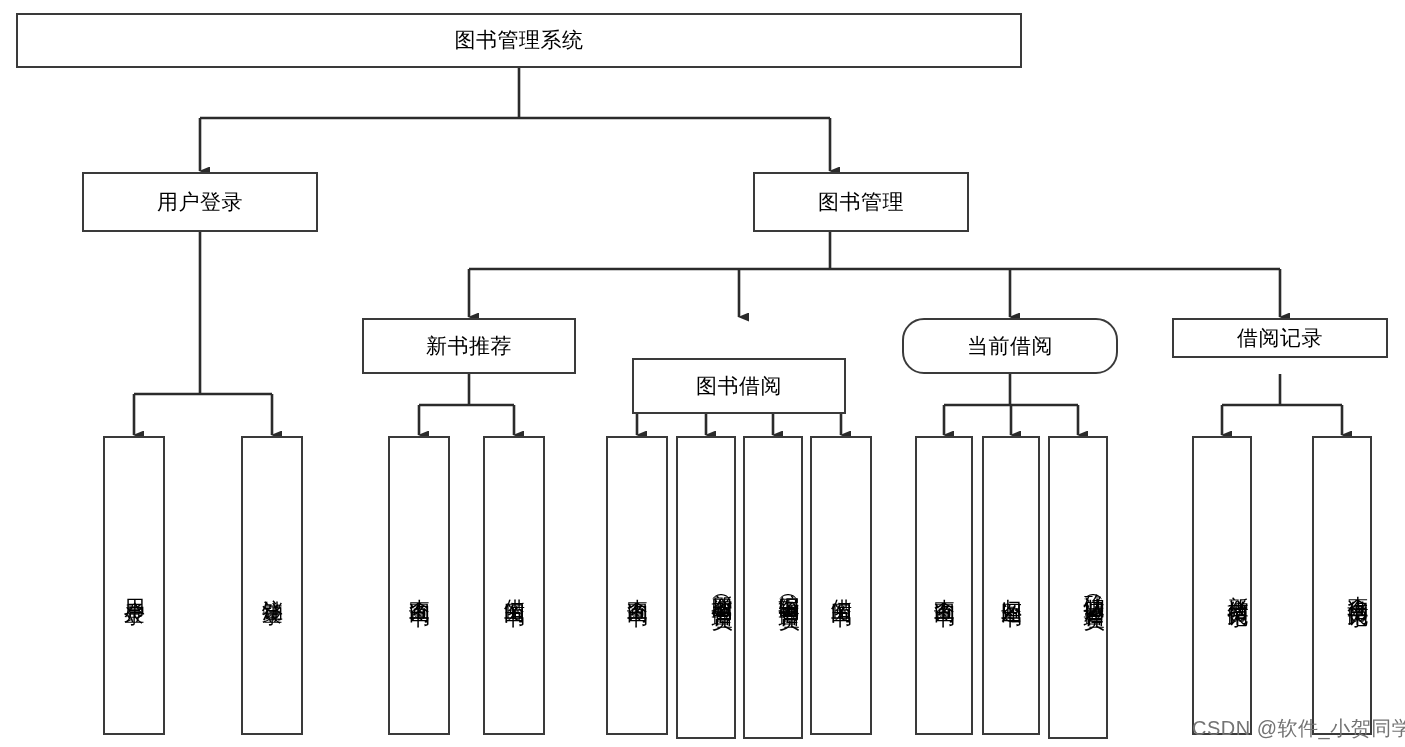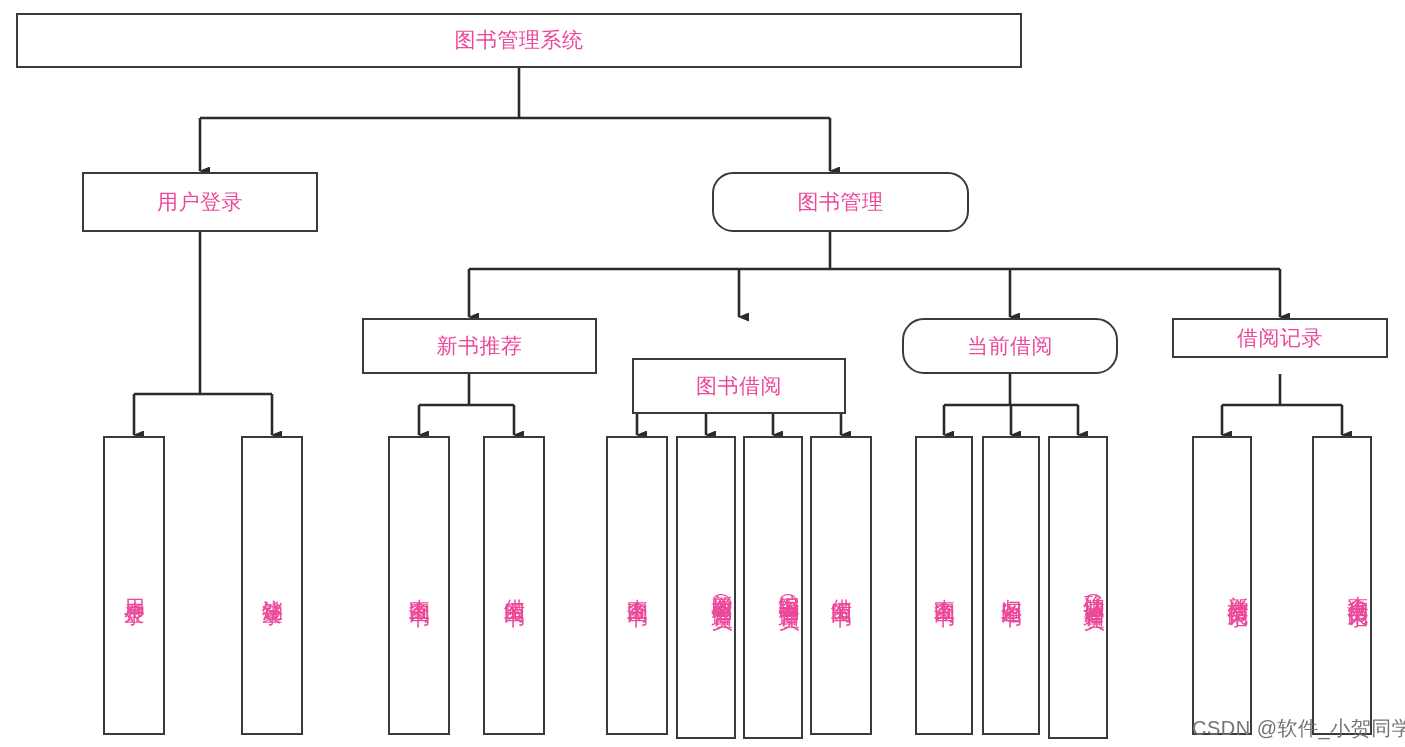--- a/index.html
+++ b/index.html
@@ -22,21 +22,21 @@
     top: 0;
     width: 1405px;
     height: 747px;
     pointer-events: none;
   }
   .node {
     position: absolute;
     box-sizing: border-box;
     border: 2.5px solid #3a3a3a;
     background: #ffffff;
-    color: #ec4899;
+    color: #000000;
     display: flex;
     align-items: center;
     justify-content: center;
     text-align: center;
     line-height: 1.18;
   }
   .node.h {
     font-size: 21px;
     letter-spacing: 0.5px;
   }
@@ -107,22 +107,22 @@
         <path d="M 1280 374 L 1280 405"></path>
         <path d="M 1222 405 L 1342 405"></path>
         <path d="M 1222 405 L 1222 435" marker-end="url(#arrowhead)"></path>
         <path d="M 1342 405 L 1342 435" marker-end="url(#arrowhead)"></path>
       </g>
   </svg>
 
   <div id="node-layer">
       <div class="node h root" style="left: 16px; top: 13px; width: 1006px; height: 55px;">图书管理系统</div>
       <div class="node h" style="left: 82px; top: 172px; width: 236px; height: 60px;">用户登录</div>
-      <div class="node h" style="left: 712px; top: 172px; width: 257px; height: 60px; border-radius: 21px;">图书管理</div>
-      <div class="node h" style="left: 362px; top: 318px; width: 235px; height: 56px;">新书推荐</div>
+      <div class="node h" style="left: 753px; top: 172px; width: 216px; height: 60px;">图书管理</div>
+      <div class="node h" style="left: 362px; top: 318px; width: 214px; height: 56px;">新书推荐</div>
       <div class="node h" style="left: 632px; top: 318px; width: 214px; height: 56px; margin-top: 40px;">图书借阅</div>
       <div class="node h" style="left: 902px; top: 318px; width: 216px; height: 56px; border-radius: 22px;">当前借阅</div>
       <div class="node h" style="left: 1172px; top: 318px; width: 216px; height: 40px;">借阅记录</div>
       <div class="node v mid" style="left: 103px; top: 436px; width: 62px; height: 299px;">用户登录</div>
       <div class="node v mid" style="left: 241px; top: 436px; width: 62px; height: 299px;">注销登录</div>
       <div class="node v mid" style="left: 388px; top: 436px; width: 62px; height: 299px;">查询图书</div>
       <div class="node v mid" style="left: 483px; top: 436px; width: 62px; height: 299px;">借阅图书</div>
       <div class="node v mid" style="left: 606px; top: 436px; width: 62px; height: 299px;">查询图书</div>
       <div class="node v" style="left: 676px; top: 436px; width: 60px; height: 303px;">新增图书（管理员）</div>
       <div class="node v" style="left: 743px; top: 436px; width: 60px; height: 303px;">编辑图书（管理员）</div>

